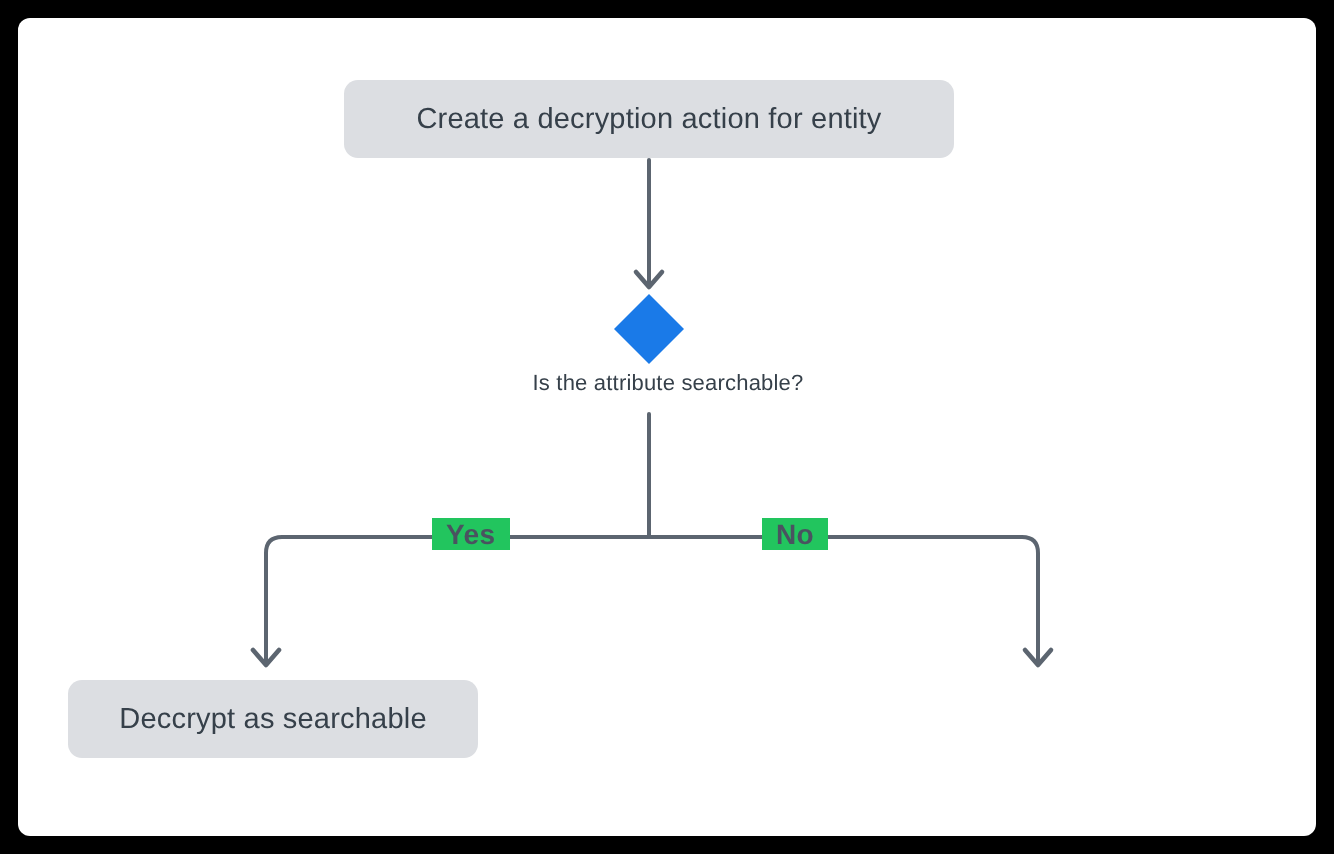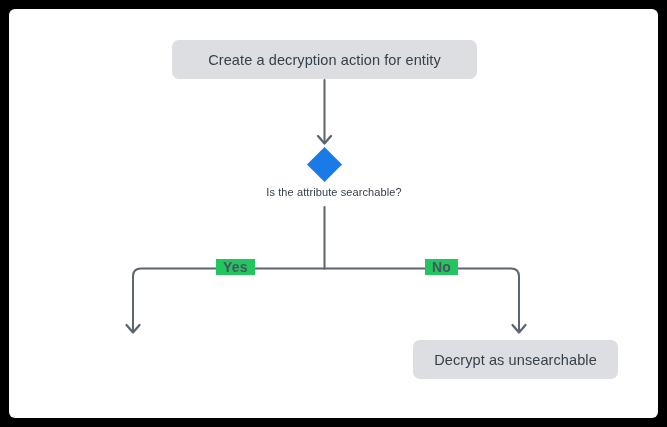--- a/index.html
+++ b/index.html
@@ -102,21 +102,21 @@
     padding: 0 7px;
     line-height: 16px;
   }
 
   #label-yes {
     left: 207px;
     top: 250px;
   }
 
   #label-no {
-    left: 416px;
+    left: 372px;
     top: 250px;
   }
 </style>
 </head>
 <body>
 
 <div id="frame">
   <div id="canvas">
 
     <svg id="edges" viewBox="0 0 649 409">
@@ -148,19 +148,19 @@
     <div class="node-box" id="node-start">
       <span>Create a decryption action for entity</span>
     </div>
 
     <div id="decision-label">Is the attribute searchable?</div>
 
     <div class="edge-label" id="label-yes">Yes</div>
 
     <div class="edge-label" id="label-no">No</div>
 
+    <div class="node-box" id="node-searchable">
+      <span>Deccrypt as searchable</span>
+    </div>
 
-    <div class="node-box" id="node-unsearchable">
-      <span>Decrypt as unsearchable</span>
-    </div>
 
   </div>
 </div>
 
 </body></html>

